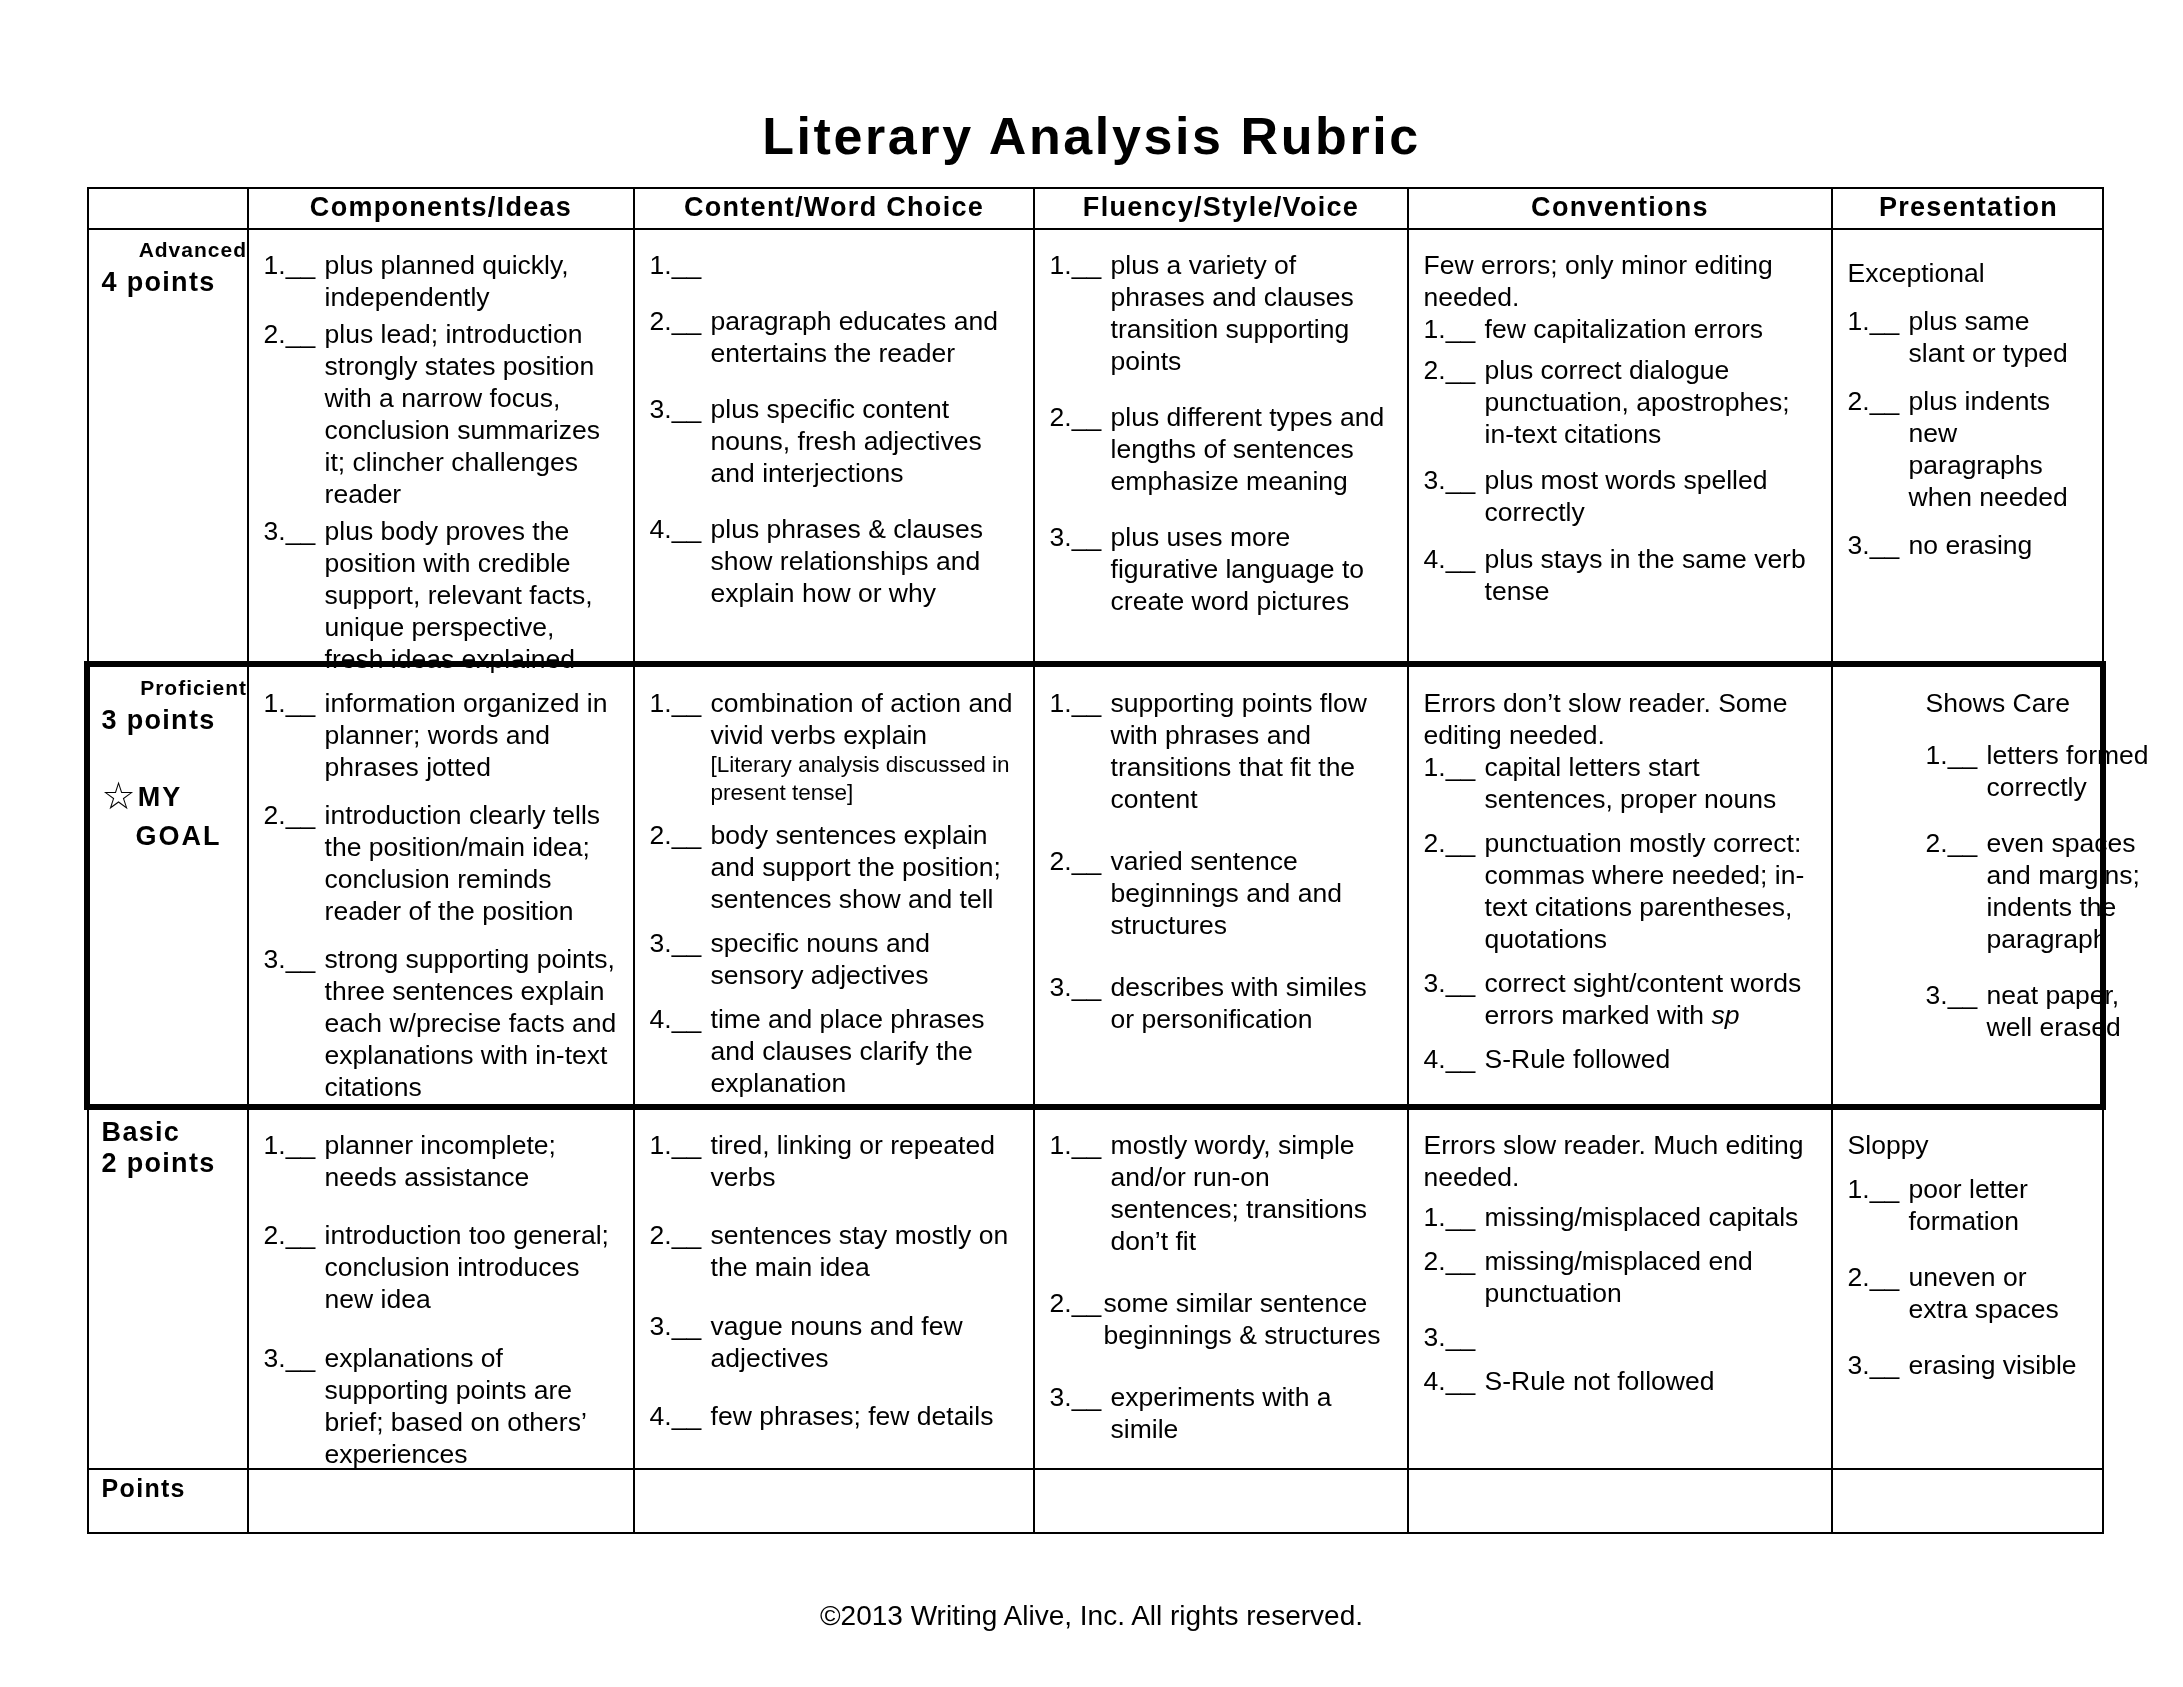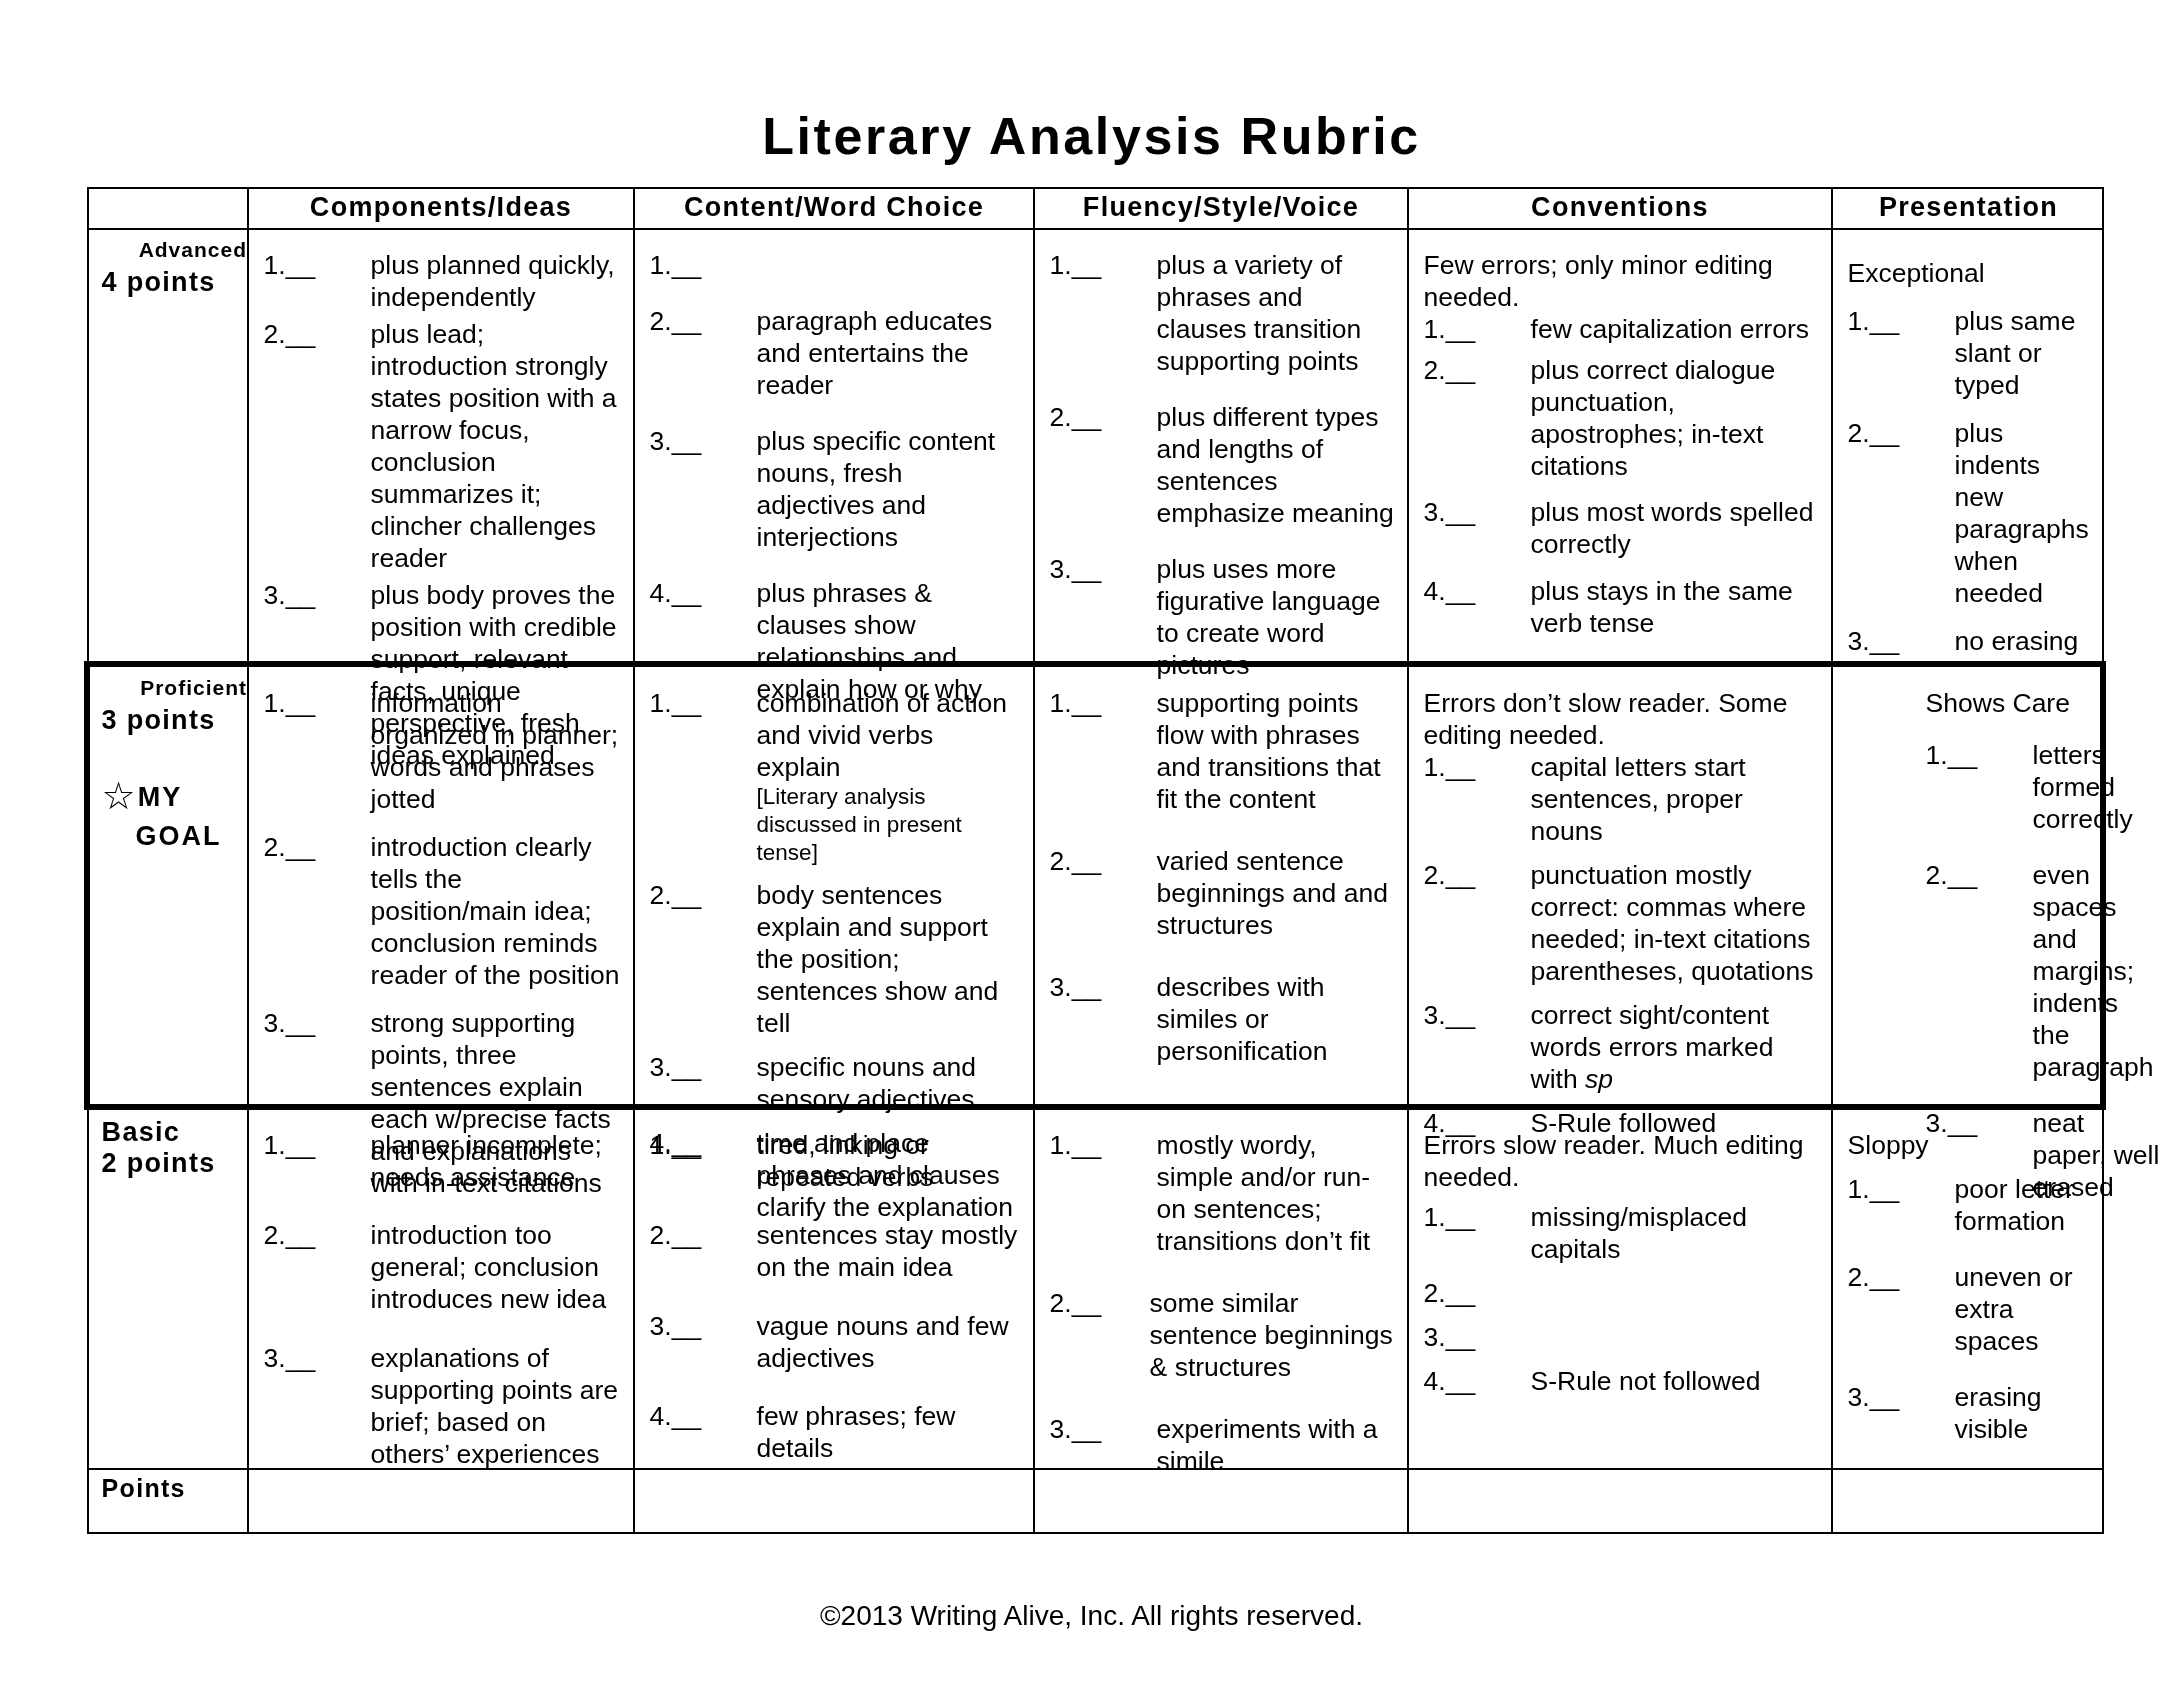--- a/index.html
+++ b/index.html
@@ -25,21 +25,21 @@
     font-weight: bold; font-size: 27px; letter-spacing: 1.3px;
   }
   .rowlabel { padding: 8px 0 0 14.6px; font-weight: bold; }
   .rowlabel .lvl { font-size: 21px; letter-spacing: 1px; text-align: right; }
   .rowlabel .pts { font-size: 27px; letter-spacing: 1.3px; margin-top: 5.3px; }
   .goal { margin-top: 41px; font-size: 27px; letter-spacing: 2px; line-height: 38px; }
   .goal .star { font-size: 38px; font-weight: normal; vertical-align: -2.6px; }
   .goal .goal2 { padding-left: 34px; }
   .content { padding: 18.5px 13.2px 0 14.6px; font-size: 26.5px; line-height: 32px; }
   .intro { margin-bottom: 8px; }
-  .item { display: flex; margin-bottom: 24px; gap: 46px; }
+  .item { display: flex; margin-bottom: 24px; }
   .num { width: 61px; flex: 0 0 61px; white-space: nowrap; }
   .txt { flex: 1; }
   .note { font-size: 22.5px; line-height: 28px; display: block; }
   .tight .item { margin-bottom: 5.3px; }
   .footer {
     position: absolute; left: 0; width: 2183px; top: 1600px; text-align: center; font-size: 28px;
   }
 </style>
 </head>
 <body>
@@ -289,20 +289,21 @@
       </div>
   </div>
   <div class="cell content" style="left:1322px;top:923px;width:422px">
     <div class="intro">Errors slow reader. Much editing needed.</div>
     <div class="item" style="margin-bottom:12px">
         <span class="num">1.__</span>
         <span class="txt">missing/misplaced capitals</span>
       </div>
     <div class="item" style="margin-bottom:12px">
         <span class="num">2.__</span>
+        <span class="txt">missing/misplaced end punctuation</span>
       </div>
     <div class="item" style="margin-bottom:12px">
         <span class="num">3.__</span>
       </div>
     <div class="item">
         <span class="num">4.__</span>
         <span class="txt">S-Rule not followed</span>
       </div>
   </div>
   <div class="cell content" style="left:1746px;top:923px;width:271px">

